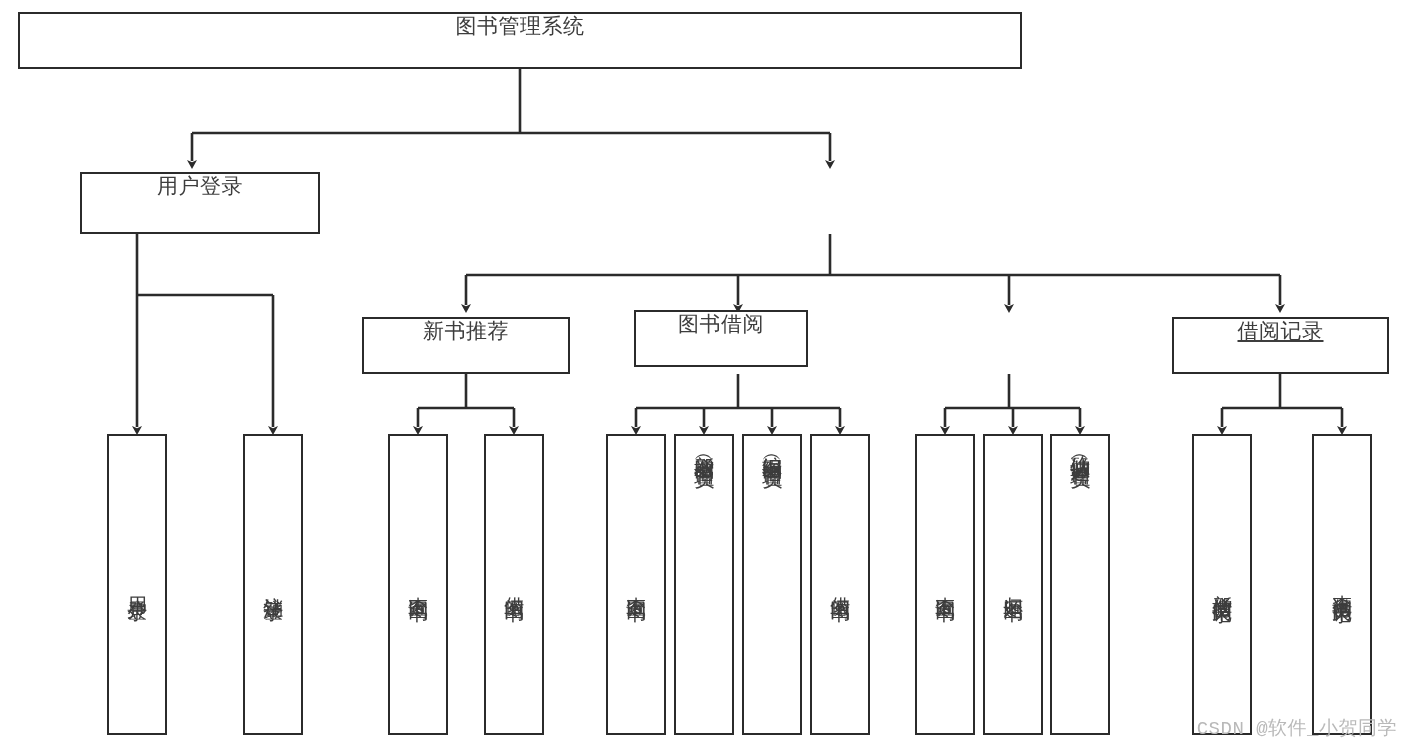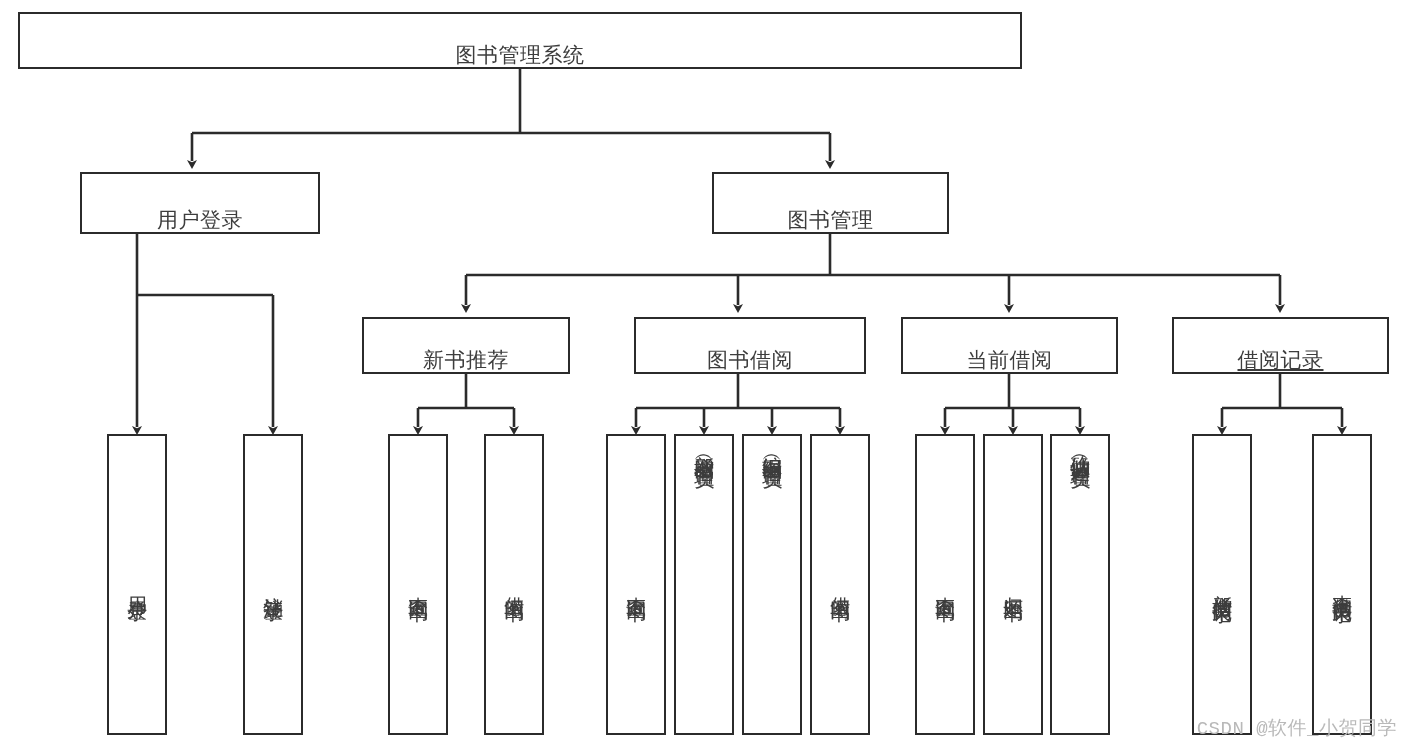--- a/index.html
+++ b/index.html
@@ -14,21 +14,21 @@
     background: #ffffff;
     font-family: "DejaVu Sans", "Liberation Sans", sans-serif;
     overflow: hidden;
   }
   .node {
     position: absolute;
     box-sizing: border-box;
     border: 2px solid #2b2b2b;
     background: #ffffff;
     display: flex;
-    align-items: flex-end;
+    align-items: flex-start;
     justify-content: center;
     color: #3d3d3d;
     z-index: 3;
   }
   .node .label {
     font-size: 21px;
     line-height: 1.15;
     letter-spacing: 0.5px;
     white-space: nowrap;
     color: #3d3d3d;
@@ -127,32 +127,26 @@
     </g>
   </svg>
 
   <div class="node" style="left:18px; top:12px; width:1004px; height:57px;">
     <span class="label">图书管理系统</span>
   </div>
 
   <div class="node" style="left:80px; top:172px; width:240px; height:62px;">
     <span class="label">用户登录</span>
   </div>
-  <div class="node" style="left:712px; top:172px; width:237px; height:62px;">
-    <span class="label">图书管理</span>
-  </div>
 
   <div class="node" style="left:362px; top:317px; width:208px; height:57px;">
     <span class="label">新书推荐</span>
   </div>
-  <div class="node" style="left:634px; top:317px; width:232px; height:57px;">
+  <div class="node" style="left:634px; top:310px; width:174px; height:57px;">
     <span class="label">图书借阅</span>
-  </div>
-  <div class="node" style="left:901px; top:317px; width:217px; height:57px;">
-    <span class="label">当前借阅</span>
   </div>
   <div class="node" style="left:1172px; top:317px; width:217px; height:57px;text-decoration:underline;">
     <span class="label">借阅记录</span>
   </div>
 
   <div class="node vertical centered" style="left:107px; top:434px; width:60px; height:301px;">
     <span class="label">用户登录</span>
   </div>
   <div class="node vertical centered" style="left:243px; top:434px; width:60px; height:301px;">
     <span class="label">注销登录</span>

